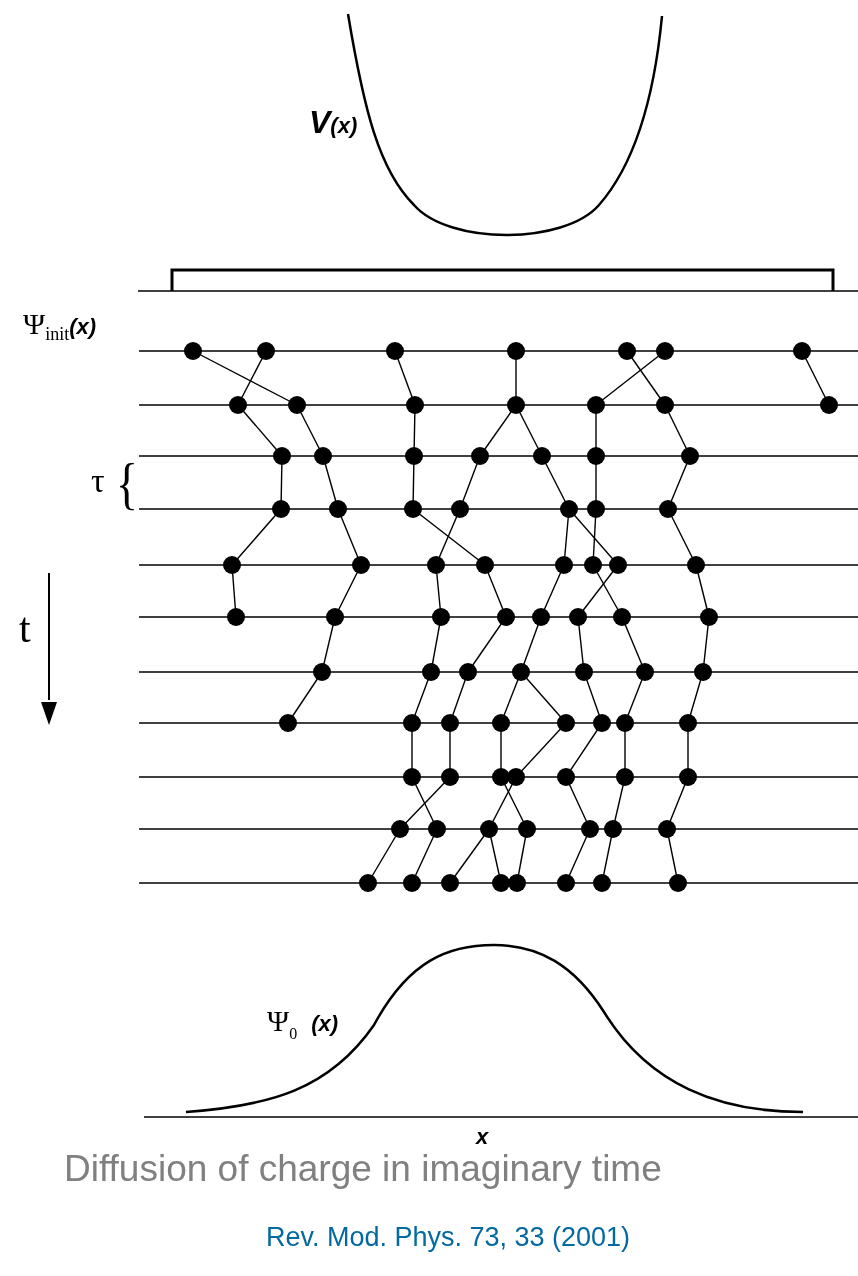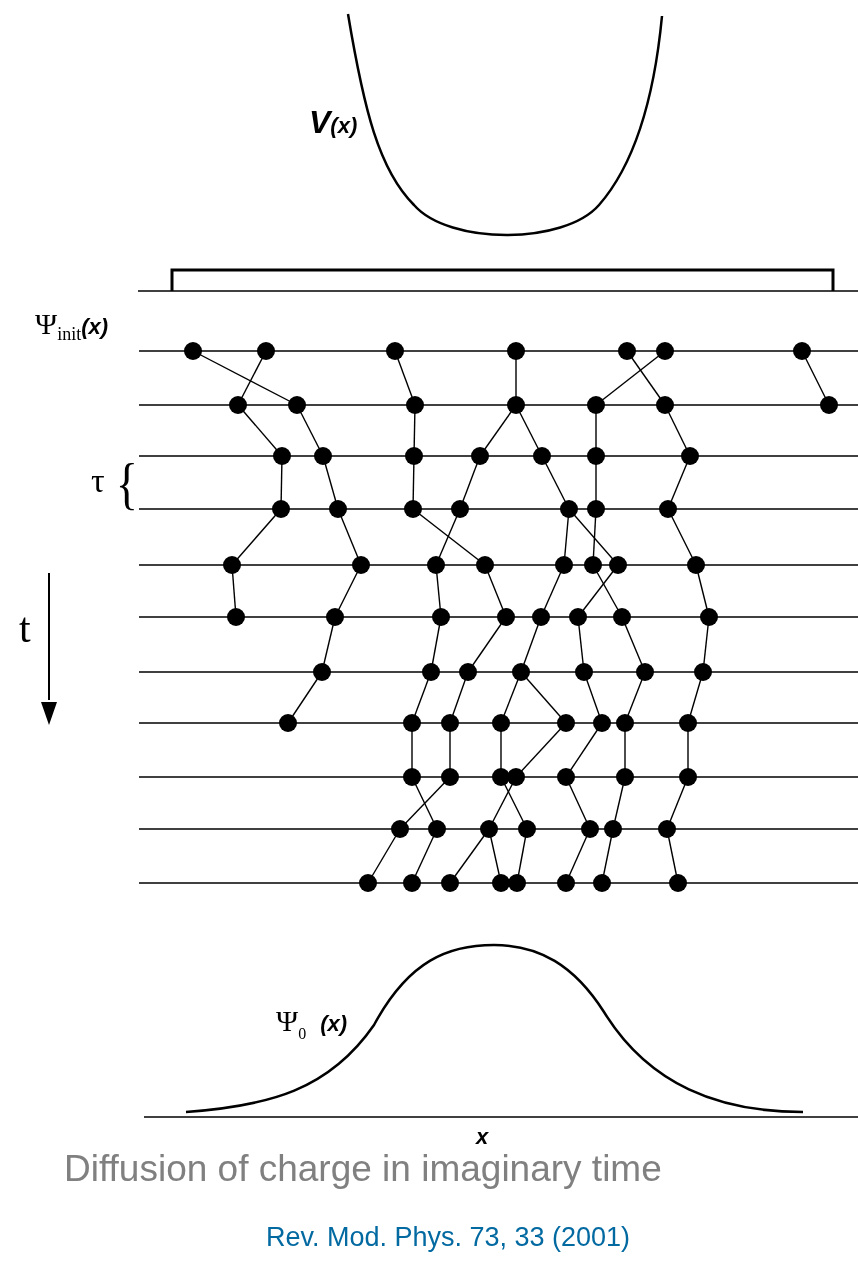--- a/index.html
+++ b/index.html
@@ -1,27 +1,27 @@
 <!DOCTYPE html>
 <html><head>
 <meta charset="utf-8">
 <style>
   html, body { margin: 0; padding: 0; background: #ffffff; }
   body { width: 858px; height: 1276px; position: relative; overflow: hidden; font-family: "Liberation Sans", sans-serif; }
   #stage { position: absolute; left: 0; top: 0; width: 858px; height: 1104px; margin-left: 19px; }
   .label { position: absolute; color: #000; white-space: nowrap; }
   .vlabel { left: 290px; top: 104px; font-size: 32px; font-weight: bold; font-style: italic; font-family: "Liberation Sans", sans-serif; }
   .vlabel .sub { font-size: 22px; }
-  .psi-init { left: 16px; top: 307px; font-size: 30px; font-family: "Liberation Serif", serif; text-align: right; }
+  .psi-init { left: 4px; top: 307px; font-size: 30px; font-family: "Liberation Serif", serif; text-align: right; }
   .psi-init .sub { font-size: 18px; vertical-align: -6px; font-family: "Liberation Serif", serif; }
   .psi-init .arg { font-size: 22px; font-weight: bold; font-style: italic; font-family: "Liberation Sans", sans-serif; }
   .tau { left: 72px; top: 462px; font-size: 34px; font-family: "Liberation Serif", serif; }
   .brace { left: 94px; top: 450px; font-size: 58px; font-family: "Liberation Serif", serif; transform: scaleX(0.8); }
   .tlabel { left: 0px; top: 604px; font-size: 42px; font-family: "Liberation Serif", serif; }
-  .psi0 { left: 257px; top: 1004px; font-size: 30px; font-family: "Liberation Serif", serif; }
+  .psi0 { left: 248px; top: 1004px; font-size: 30px; font-family: "Liberation Serif", serif; }
   .psi0 .sub { font-size: 16px; vertical-align: -8px; }
   .psi0 .arg { font-size: 22px; font-weight: bold; font-style: italic; font-family: "Liberation Sans", sans-serif; margin-left: 14px; }
   .xlabel { left: 457px; top: 1124px; font-size: 22px; font-weight: bold; font-style: italic; }
   .caption { position: absolute; left: 0; width: 858px; text-align: left; color: #808080; top: 1148px; font-size: 37px; font-family: "Liberation Sans", sans-serif; padding-left: 45px; }
   .citation { position: absolute; left: 0; width: 858px; text-align: center; color: #0369a1; top: 1222px; font-size: 27px; font-family: "Liberation Sans", sans-serif; }
 </style>
 </head>
 <body>
 
 <div id="stage">

